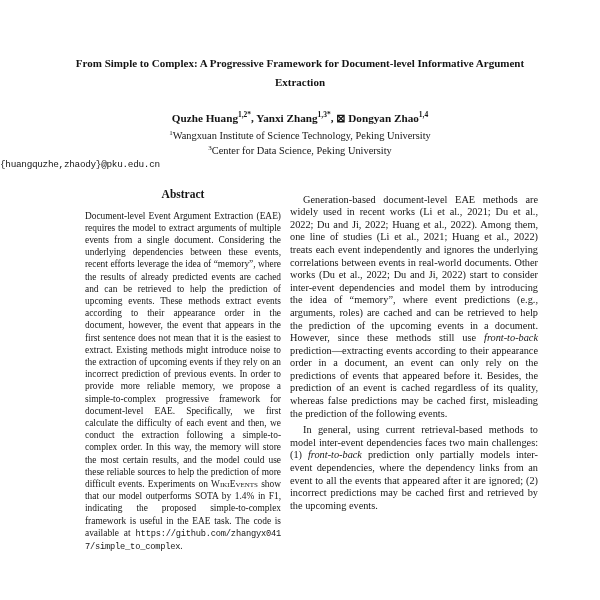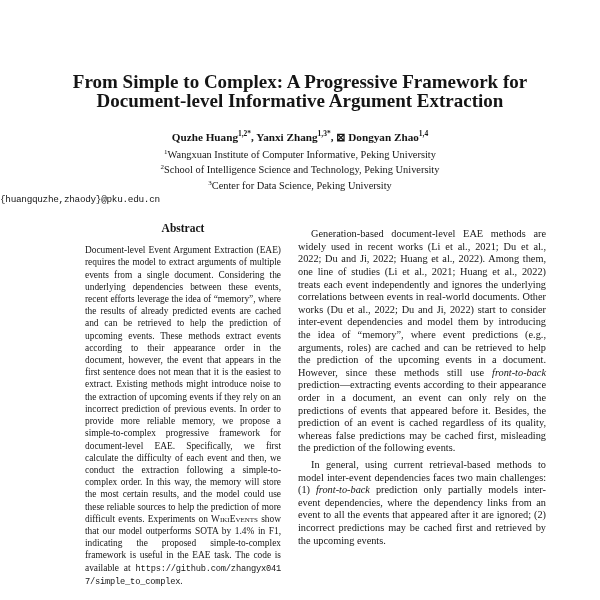--- a/index.html
+++ b/index.html
@@ -7,25 +7,25 @@
     width: 600px; height: 600px;
     background: #ffffff;
     color: #151515;
     font-family: "Liberation Serif", serif;
     overflow: hidden;
     position: relative;
   }
   .page { position: absolute; inset: 0; }
 
   .title {
-    margin: 73px auto 0;
+    margin: 54px auto 0;
     width: 500px;
     text-align: center;
     font-weight: bold;
-    font-size: 19px;
+    font-size: 11px;
     line-height: 18.5px;
   }
   .authors {
     margin-top: 19px;
     text-align: center;
     font-weight: bold;
     font-size: 11.2px;
   }
   .authors sup { font-size: 7.5px; }
   .envelope { font-weight: bold; font-size: 11px; }
@@ -39,21 +39,21 @@
   .email-line {
     text-align: left;
     font-family: "Liberation Mono", monospace;
     font-size: 9.4px;
     line-height: 13.5px;
     letter-spacing: -0.3px;
   }
   .columns {
     display: flex;
     margin: 16px 0 0 60px;
-    gap: 17px;
+    gap: 9px;
   }
   .col-left { width: 221px; flex: none; }
   .col-right { width: 248px; flex: none; padding-top: 2px; }
 
   .abstract-heading {
     width: 196px;
     margin-left: 25px;
     text-align: center;
     font-weight: bold;
     font-size: 11.5px;
@@ -85,22 +85,21 @@
 </head>
 <body>
 
 <div class="page">
 
   <div class="title">From Simple to Complex: A Progressive Framework for Document-level Informative Argument Extraction</div>
 
   <div class="authors"><span>Quzhe Huang</span><sup>1,2*</sup><span>, </span><span>Yanxi Zhang</span><sup>1,3*</sup><span>, </span><span class="envelope">⊠</span><span> </span><span>Dongyan Zhao</span><sup>1,4</sup></div>
 
   <div class="affils">
-    <div class="affil-line"><sup>1</sup><span>Wangxuan Institute of Computer Informative, Peking University</span></div>
-    <div class="affil-line"><sup>2</sup><span>School of Intelligence Science and Technology, Peking University</span></div>
+    <div class="affil-line"><sup>1</sup><span>Wangxuan Institute of Science Technology, Peking University</span></div>
     <div class="affil-line"><sup>3</sup><span>Center for Data Science, Peking University</span></div>
   </div>
 
   <div class="email-line">{huangquzhe,zhaody}@pku.edu.cn</div>
 
   <div class="columns">
 
     <div class="col-left">
       <div class="abstract-heading">Abstract</div>
       <div class="abstract-text"><span>Document-level Event Argument Extraction (EAE) requires the model to extract arguments of multiple events from a single document. Considering the underlying dependencies between these events, recent efforts leverage the idea of “memory”, where the results of already predicted events are cached and can be retrieved to help the prediction of upcoming events. These methods extract events according to their appearance order in the document, however, the event that appears in the first sentence does not mean that it is the easiest to extract. Existing methods might introduce noise to the extraction of upcoming events if they rely on an incorrect prediction of previous events. In order to provide more reliable memory, we propose a simple-to-complex progressive framework for document-level EAE. Specifically, we first calculate the difficulty of each event and then, we conduct the extraction following a simple-to-complex order. In this way, the memory will store the most certain results, and the model could use these reliable sources to help the prediction of more difficult events. Experiments on </span><span class="smallcaps">WikiEvents</span><span> show that our model outperforms SOTA by 1.4% in F1, indicating the proposed simple-to-complex framework is useful in the EAE task. The code is available at </span><span class="mono">https://github.com/zhangyx0417/simple_to_complex</span><span>.</span></div>

